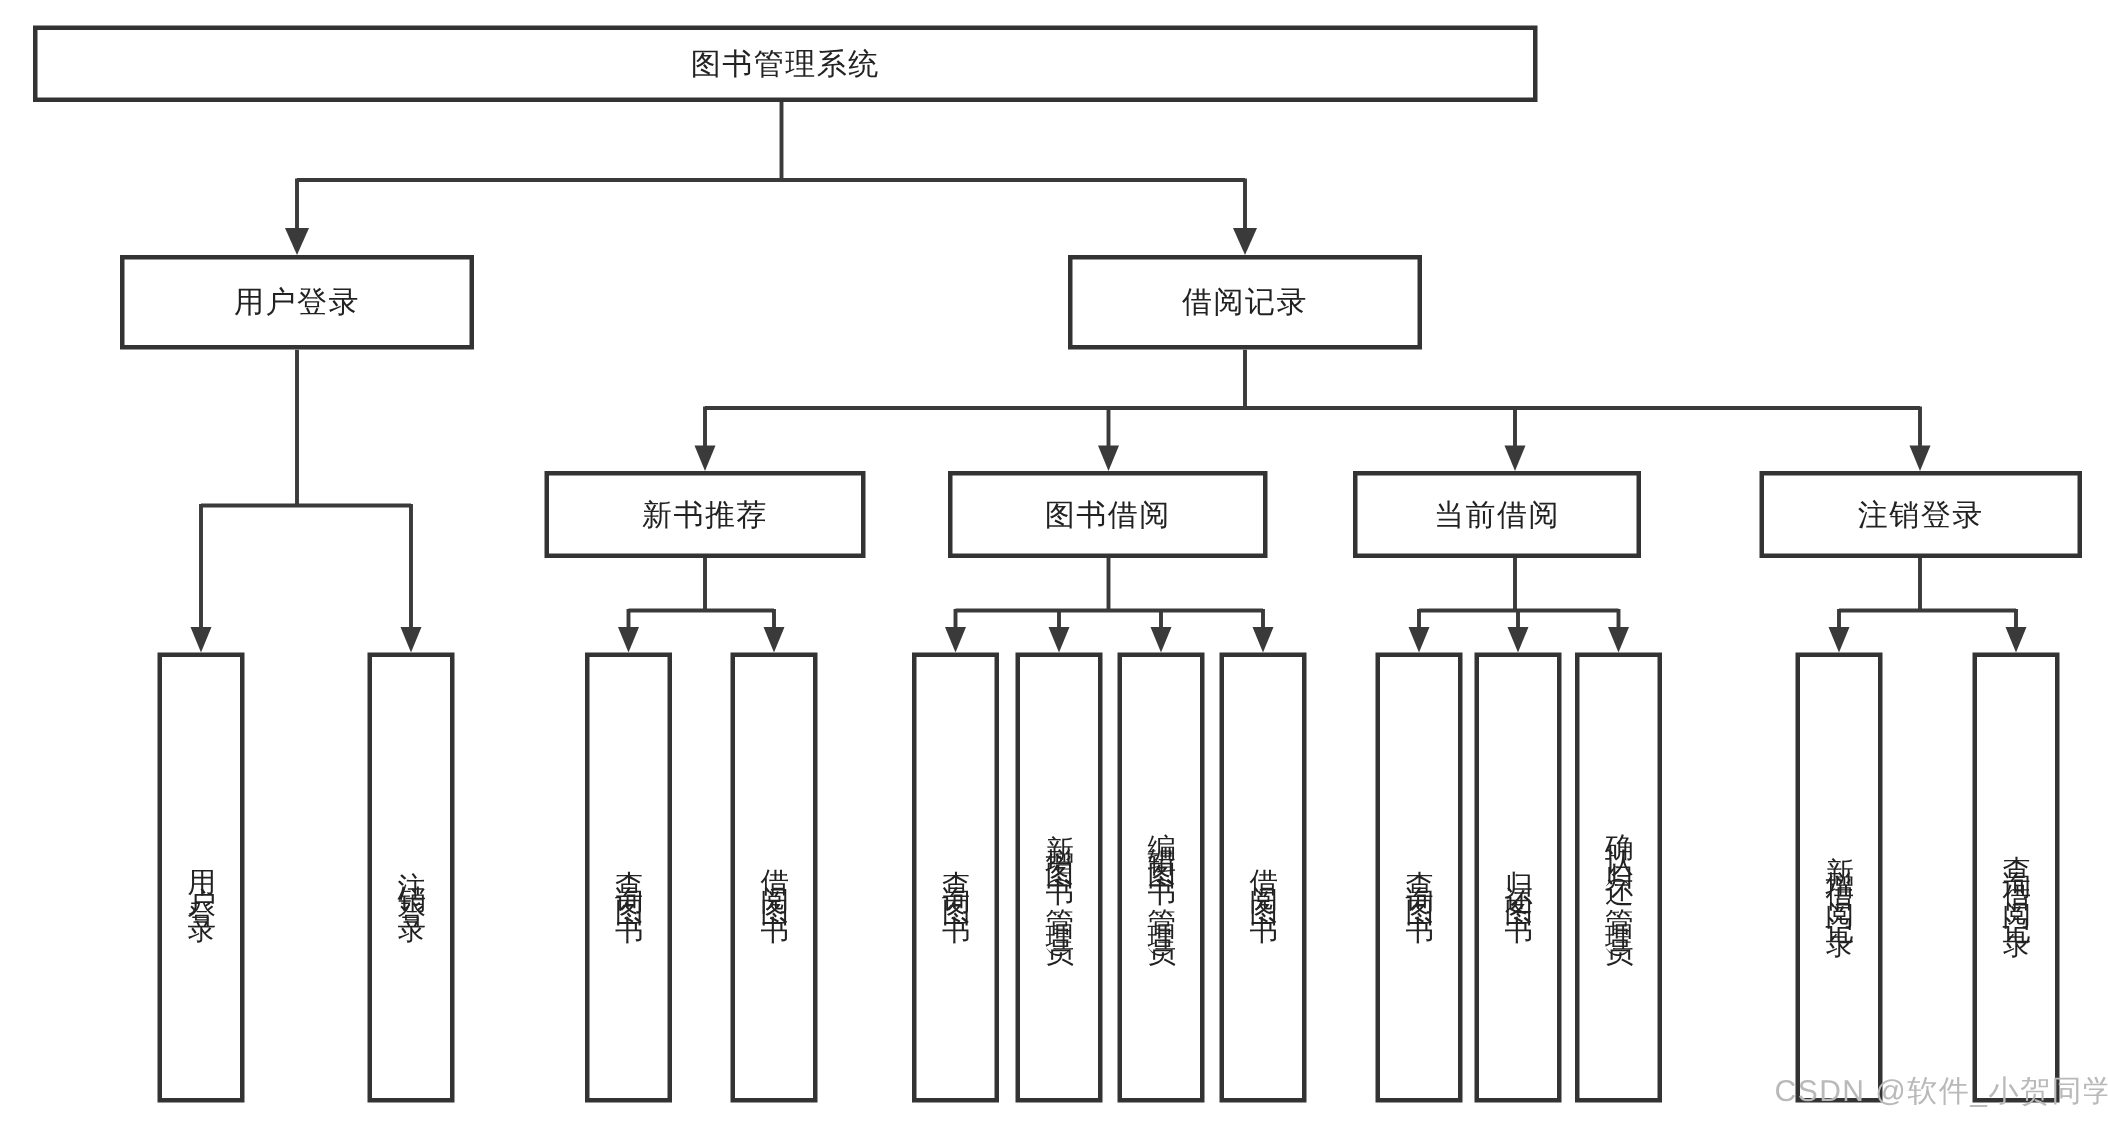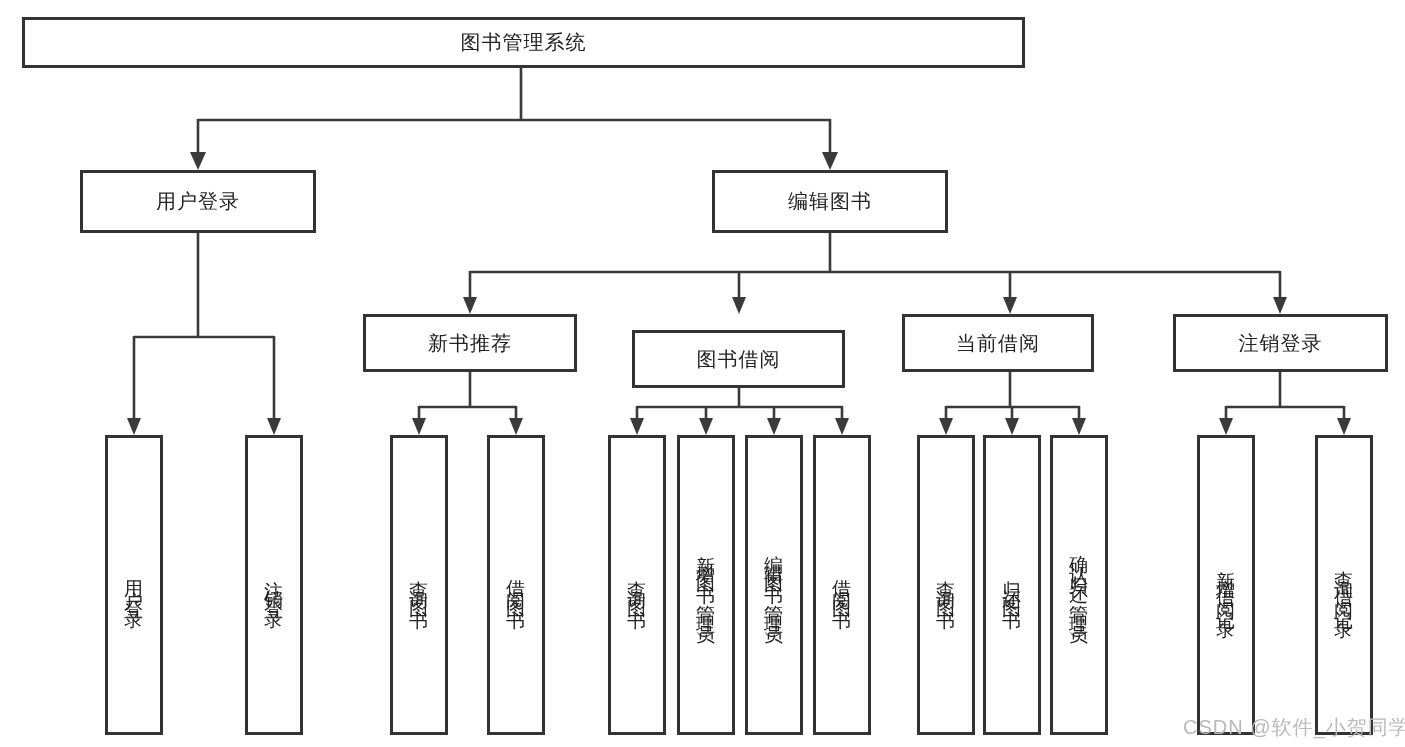--- a/index.html
+++ b/index.html
@@ -93,24 +93,24 @@
       <path d="M1005 418 H1019 L1012 435 Z"></path>
       <path d="M1072 418 H1086 L1079 435 Z"></path>
       <path d="M1219 418 H1233 L1226 435 Z"></path>
       <path d="M1337 418 H1351 L1344 435 Z"></path>
     </g>
   </svg>
 
   <div class="hbox" style="left:22px;top:17px;width:1003px;height:51px;">图书管理系统</div>
 
   <div class="hbox" style="left:80px;top:170px;width:236px;height:63px;">用户登录</div>
-  <div class="hbox" style="left:712px;top:170px;width:236px;height:63px;">编辑图书</div>
+  <div class="hbox" style="left:712px;top:170px;width:236px;height:63px;">借阅记录</div>
 
   <div class="hbox" style="left:363px;top:314px;width:214px;height:58px;">新书推荐</div>
-  <div class="hbox" style="left:632px;top:314px;width:213px;height:58px;margin-top:16px;">图书借阅</div>
+  <div class="hbox" style="left:632px;top:314px;width:213px;height:58px;">图书借阅</div>
   <div class="hbox" style="left:902px;top:314px;width:192px;height:58px;">当前借阅</div>
   <div class="hbox" style="left:1173px;top:314px;width:215px;height:58px;">注销登录</div>
 
   <div class="vbox" style="left:105px;">
     <span>用户登录</span>
   </div>
   <div class="vbox" style="left:245px;">
     <span>注销登录</span>
   </div>
 

